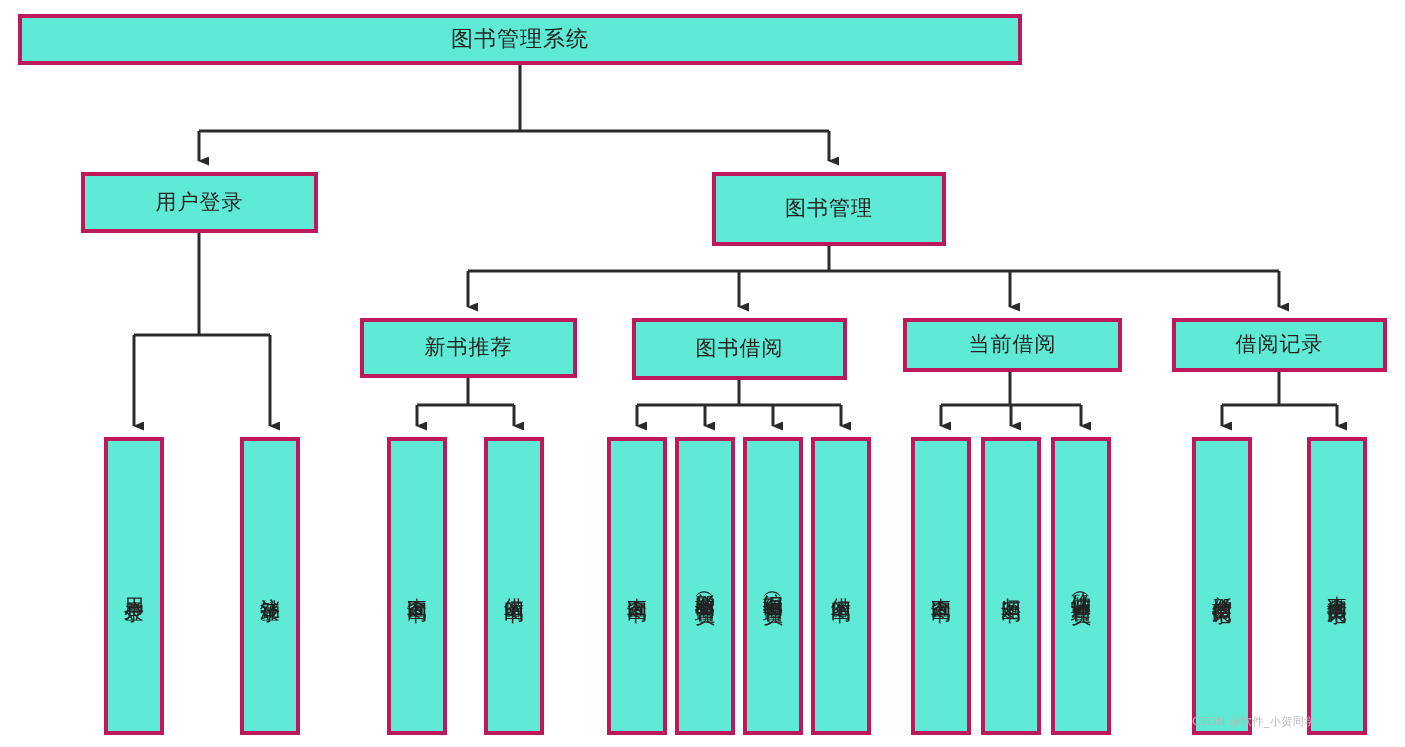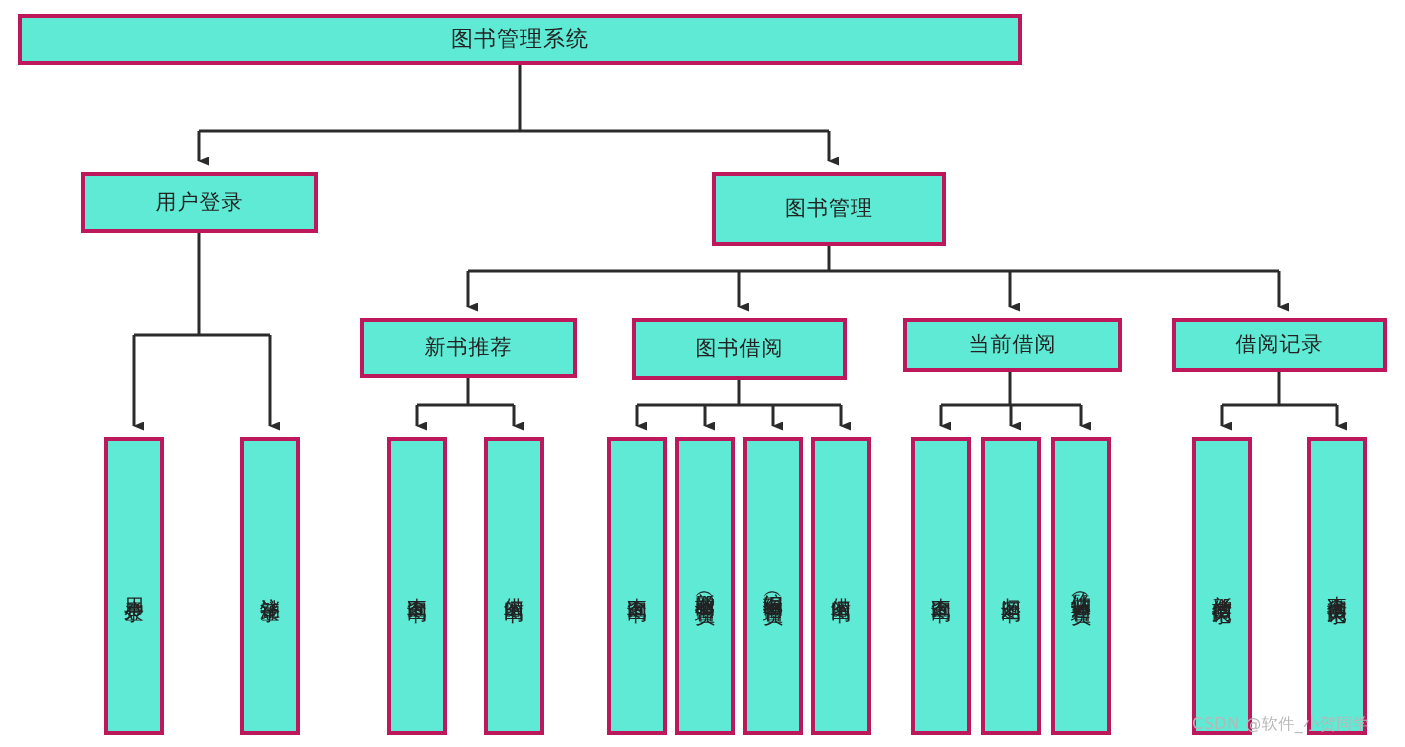--- a/index.html
+++ b/index.html
@@ -51,21 +51,21 @@
   .node.vertical .node-label {
     writing-mode: vertical-rl;
     text-orientation: upright;
     white-space: nowrap;
   }
   .node.root {
     font-size: 22px;
   }
   .watermark {
     position: absolute;
-    font-size: 16px;
+    font-size: 11px;
     color: #b8b8b8;
     white-space: nowrap;
     letter-spacing: 0.5px;
   }
 </style>
 </head>
 <body>
 
 <div id="diagram-root">
 

